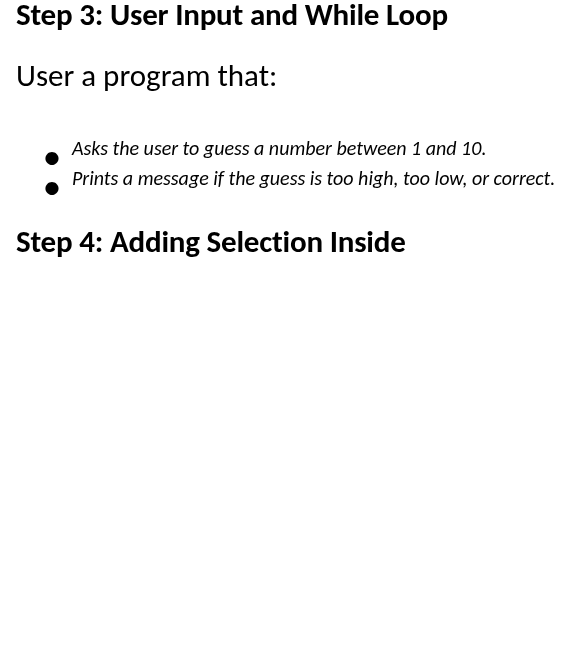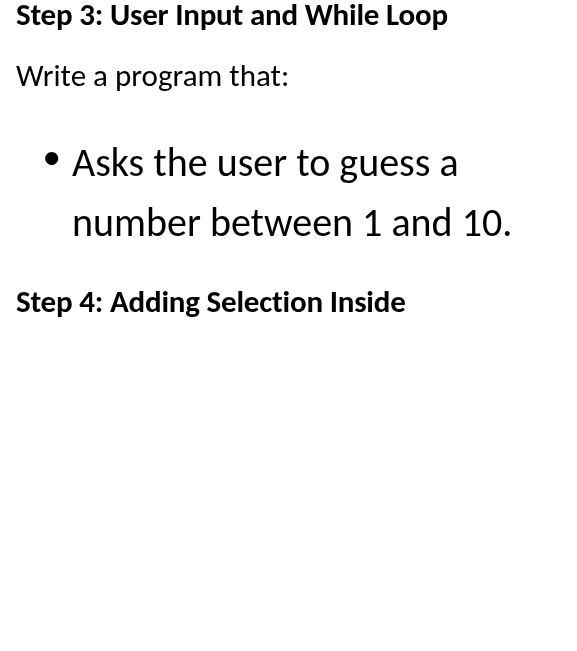--- a/index.html
+++ b/index.html
@@ -28,26 +28,27 @@
       font-size: 31px;
       line-height: 1.3;
       margin-bottom: 38px;
       font-weight: 400;
     }
     ul {
       list-style: none;
       padding-left: 28px;
     }
     li {
-      font-size: 40px;
+      font-size: 20px;
       line-height: 1.5;
       position: relative;
       padding-left: 28px;
       margin-bottom: 0;
       font-weight: 400;
+      font-style: italic;
     }
     li::before {
       content: "•";
       position: absolute;
       left: 0;
       top: 0;
       font-size: 31px;
       font-weight: 700;
     }
     .heading-partial {
@@ -56,19 +57,20 @@
       line-height: 1.2;
       margin-top: 30px;
       letter-spacing: -0.2px;
     }
   </style>
 </head>
 <body>
 
 <h2 class="heading">Step 3: User Input and While Loop</h2>
 
-<p class="intro">Write a program that:</p>
+<p class="intro">User a program that:</p>
 
 <ul>
   <li>Asks the user to guess a number between 1 and 10.</li>
+  <li>Prints a message if the guess is too high, too low, or correct.</li>
 </ul>
 
 <h2 class="heading-partial">Step 4: Adding Selection Inside</h2>
 
 </body></html>

